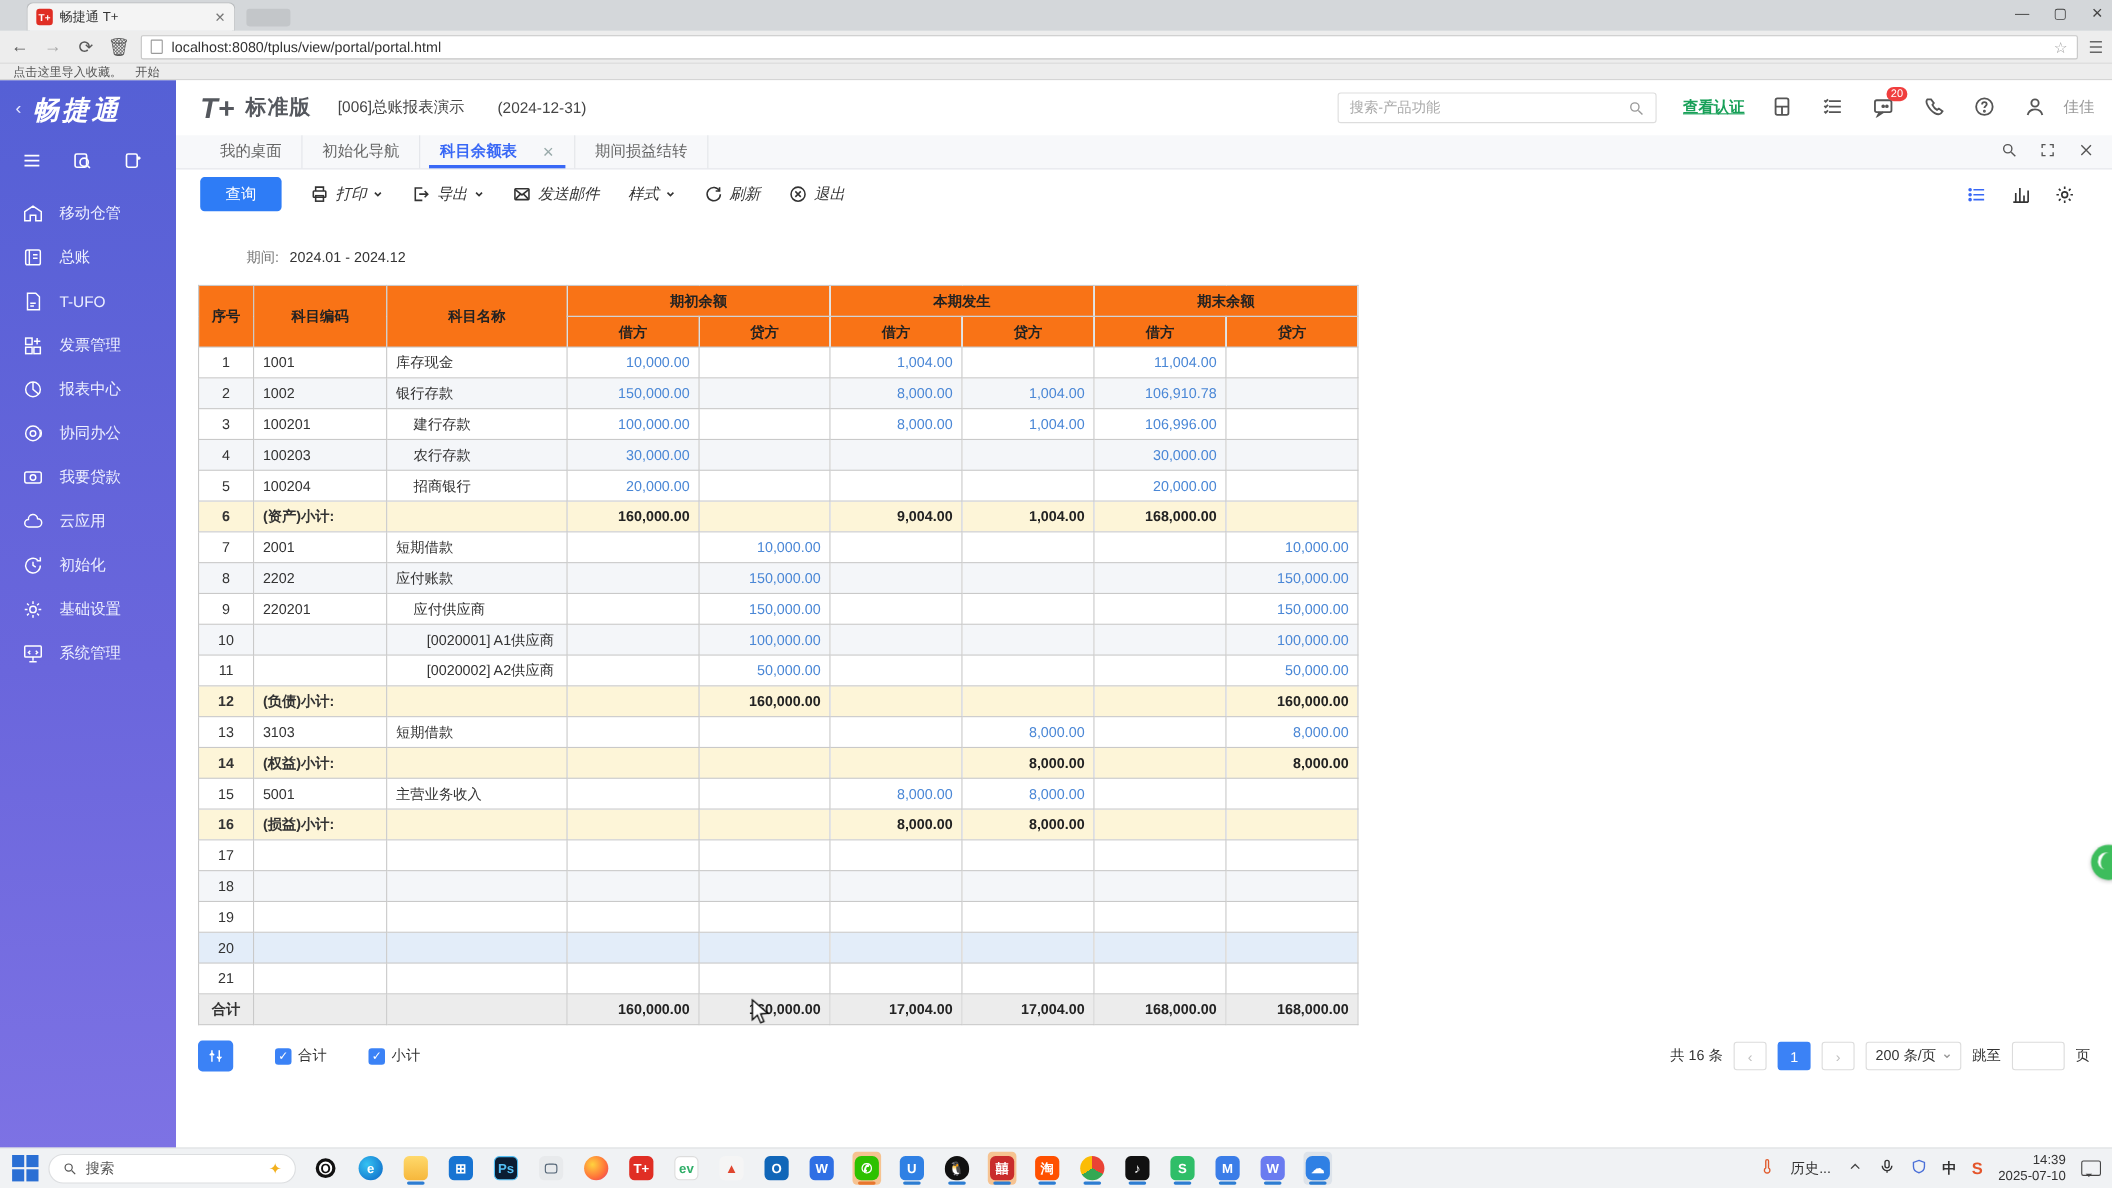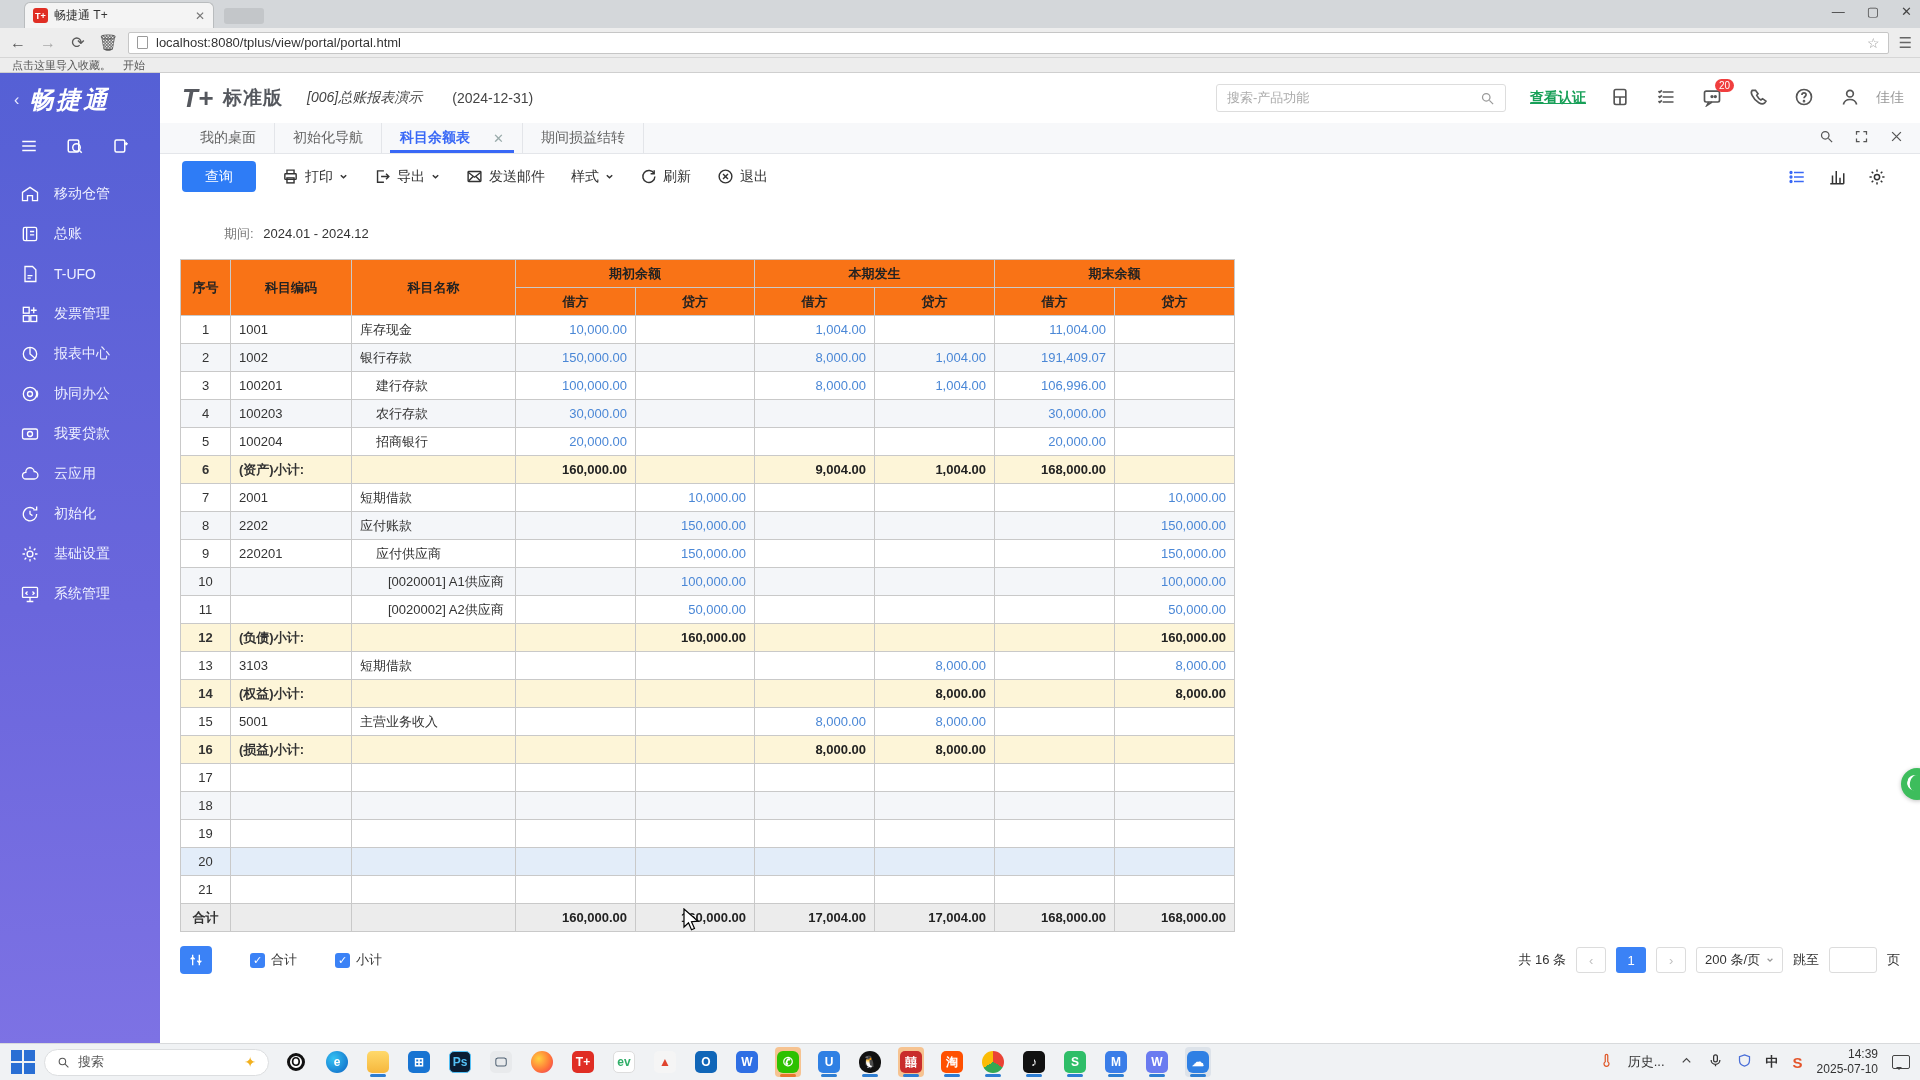--- a/index.html
+++ b/index.html
@@ -42,21 +42,21 @@
   .snav-item { height:40px; display:flex; align-items:center; gap:14px; padding:0 20px; font-size:14px;
     color:#eef0ff; cursor:pointer; }
   .snav-item svg { width:20px; height:20px; flex-shrink:0; }
 
   .main { flex:1; display:flex; flex-direction:column; background:#fff; min-width:0; }
 
   
   .apphead { height:50px; display:flex; align-items:center; padding:0 16px 0 22px; gap:10px; }
   .tplogo { font-size:26px; font-weight:bold; font-style:italic; color:#55585e; }
   .tped { font-size:19px; font-weight:bold; color:#55585e; letter-spacing:1px; }
-  .acct { font-size:14px; color:#444; margin-left:14px;font-style:italic; }
+  .acct { font-size:14px; color:#444; margin-left:14px; }
   .hdate { font-size:14px; color:#444; margin-left:20px; }
   .hspacer { flex:1; }
   .hsearch { width:290px; height:28px; border:1px solid #ddd; border-radius:3px; display:flex;
     align-items:center; padding:0 10px; gap:8px; }
   .hsearch .ph { flex:1; color:#aaa; font-size:13px; }
   .hsearch svg { width:15px; height:15px; color:#999; }
   .cert { color:#18a058; font-weight:bold; font-size:14px; text-decoration:underline; margin-left:14px; white-space:nowrap; }
   .hic { position:relative; width:22px; height:22px; color:#555; margin-left:14px; }
   .hic svg { width:20px; height:20px; }
   .badge { position:absolute; top:-8px; right:-10px; background:#f03e3e; color:#fff; font-size:10px;
@@ -71,21 +71,21 @@
   .dtab.active { color:#3968f6; font-weight:bold;gap:23px; }
   .dtab.active::after { content:""; position:absolute; left:8px; right:8px; bottom:0; height:3px; background:#3968f6; }
   .dtab .x { color:#9aa; font-weight:normal; font-size:13px; }
   .dt-right { margin-left:auto; display:flex; gap:20px; padding-right:16px; color:#555; }
   .dt-right svg { width:15px; height:15px; }
 
   
   .toolbar { height:45px; display:flex; align-items:center; padding:0 16px 0 22px; gap:26px; }
   .btn-query { width:74px; height:31px; background:#2e7cf6; color:#fff; border:none; border-radius:4px;
     font-size:14px; cursor:pointer; }
-  .tbtn { display:flex; align-items:center; gap:6px; font-size:14px; color:#333; cursor:pointer; }
+  .tbtn { display:flex; align-items:center; gap:6px; font-size:14px; color:#333; cursor:pointer;font-style:italic; }
   .tbtn svg { width:17px; height:17px; color:#333; }
   .tbtn .caret { width:9px; height:9px; }
   .tb-right { margin-left:auto; display:flex; gap:22px; align-items:center; padding-right:18px; }
   .tb-right .ic { width:18px; height:18px; color:#333; }
   .tb-right .ic.blue { color:#3968f6; }
 
   
   .content { flex:1; position:relative; padding:0 20px; }
   .rtitle { text-align:center; font-size:18px; font-weight:bold; color:#222; margin-top:34px; letter-spacing:1px; }
   .period { margin:26px 0 0 44px; font-size:13px; }
@@ -482,21 +482,21 @@
               <td class="r"><span class="num"></span></td>
             </tr>
             <tr class="alt">
               <td class="c">2</td>
               <td class="l">1002</td>
               <td class="l">银行存款</td>
               <td class="r"><span class="num">150,000.00</span></td>
               <td class="r"><span class="num"></span></td>
               <td class="r"><span class="num">8,000.00</span></td>
               <td class="r"><span class="num">1,004.00</span></td>
-              <td class="r"><span class="num">191,409.07</span></td>
+              <td class="r"><span class="num">106,910.78</span></td>
               <td class="r"><span class="num"></span></td>
             </tr>
             <tr class="">
               <td class="c">3</td>
               <td class="l">100201</td>
               <td class="l ind1">建行存款</td>
               <td class="r"><span class="num">100,000.00</span></td>
               <td class="r"><span class="num"></span></td>
               <td class="r"><span class="num">8,000.00</span></td>
               <td class="r"><span class="num">1,004.00</span></td>

